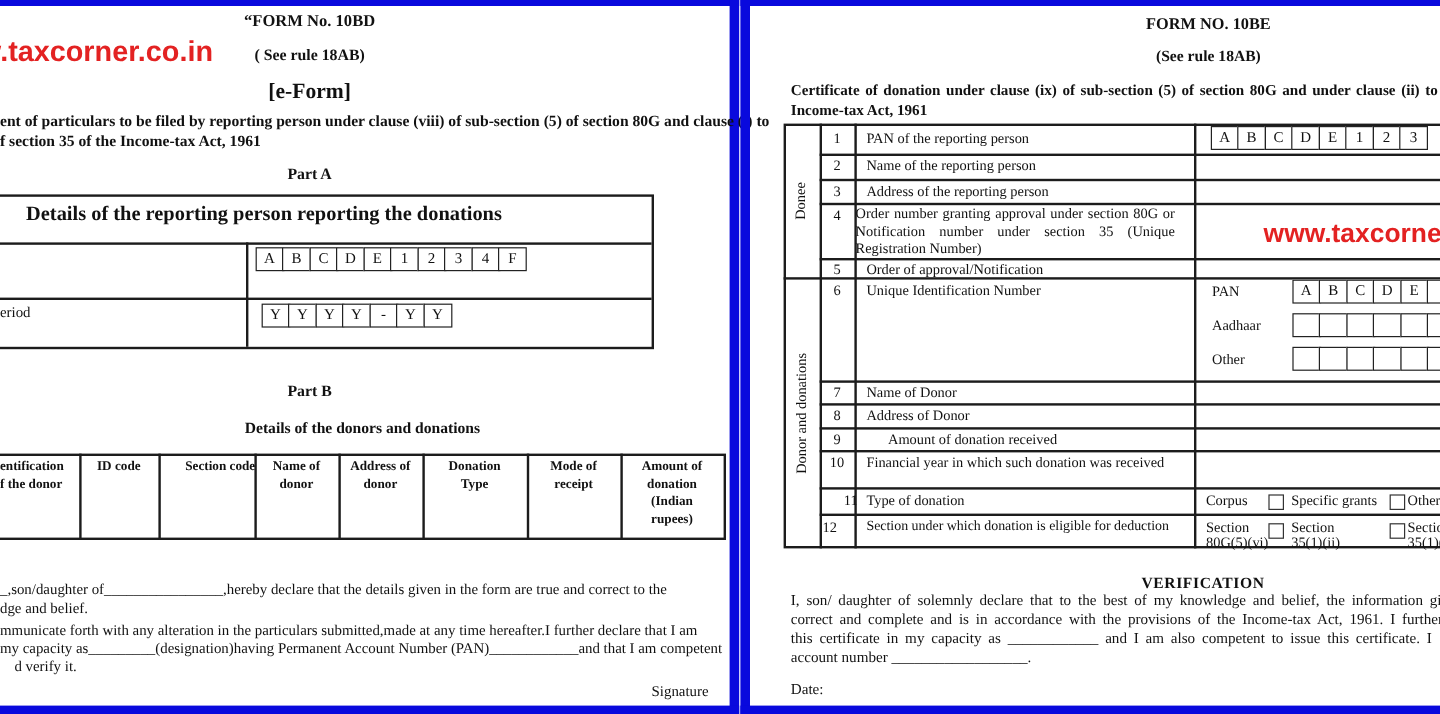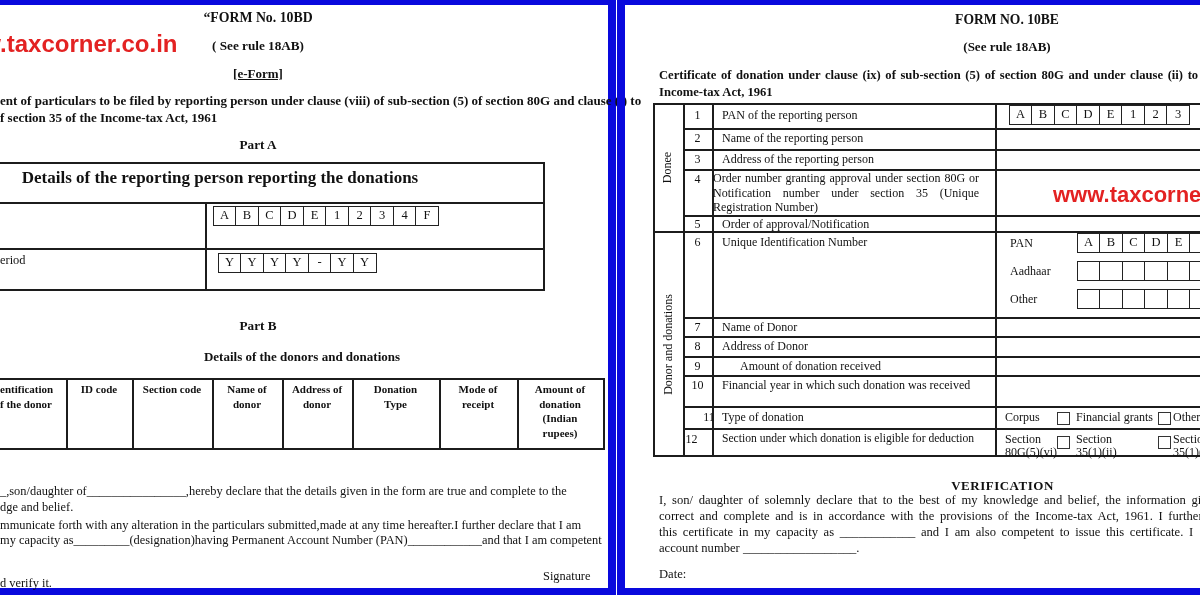--- a/index.html
+++ b/index.html
@@ -34,21 +34,21 @@
   <div class="abs" style="left:0;top:0;width:616px;height:595px;">
 
     <div class="bar" style="left:0;top:0;width:616px;height:5px;"></div>
     <div class="bar" style="left:608px;top:0;width:8px;height:595px;"></div>
     <div class="bar" style="left:0;top:588px;width:616px;height:7px;"></div>
 
     <div class="wm" style="left:-55px;top:30px;font-size:24px;">www.taxcorner.co.in</div>
 
     <div class="abs ctr b" style="left:0;top:10px;width:516px;font-size:13.8px;">“FORM No. 10BD</div>
     <div class="abs ctr b" style="left:0;top:38px;width:516px;font-size:13.2px;">( See rule 18AB)</div>
-    <div class="abs ctr b" style="left:0;top:66px;width:516px;font-size:13px;text-decoration:underline;">[e-Form]</div>
+    <div class="abs ctr b" style="left:0;top:66px;width:516px;font-size:18px;">[e-Form]</div>
 
     <div class="abs b nw" style="left:0;top:93px;font-size:13px;">ent of particulars to be filed by  reporting person under clause (viii) of sub-section (5) of section 80G and clause (i) to</div>
     <div class="abs b nw" style="left:0;top:110px;font-size:13px;">f section 35 of the Income-tax Act, 1961</div>
 
     <div class="abs ctr b" style="left:0;top:137px;width:516px;font-size:13.2px;">Part A</div>
 
     <div class="frame" style="left:-4px;top:162px;width:545px;height:125px;"></div>
     <div class="hline" style="left:0;top:202px;width:543px;"></div>
     <div class="hline" style="left:0;top:248px;width:543px;"></div>
     <div class="vline" style="left:205px;top:202px;height:87px;"></div>
@@ -84,39 +84,39 @@
     <div class="vline" style="left:132px;top:378px;height:72px;"></div>
     <div class="vline" style="left:212px;top:378px;height:72px;"></div>
     <div class="vline" style="left:282px;top:378px;height:72px;"></div>
     <div class="vline" style="left:352px;top:378px;height:72px;"></div>
     <div class="vline" style="left:439px;top:378px;height:72px;"></div>
     <div class="vline" style="left:517px;top:378px;height:72px;"></div>
 
     <div class="pbh" style="left:0;top:382px;width:62px;text-align:left;">entification
 f the donor</div>
     <div class="pbh" style="left:66px;top:382px;width:66px;">ID code</div>
-    <div class="pbh" style="left:132px;top:382px;width:80px;">Section code</div>
+    <div class="pbh" style="left:132px;top:382px;width:103px;">Section code</div>
     <div class="pbh" style="left:212px;top:382px;width:70px;">Name of
 donor</div>
     <div class="pbh" style="left:282px;top:382px;width:70px;">Address of
 donor</div>
     <div class="pbh" style="left:352px;top:382px;width:87px;">Donation
 Type</div>
     <div class="pbh" style="left:439px;top:382px;width:78px;">Mode of
 receipt</div>
     <div class="pbh" style="left:517px;top:382px;width:86px;">Amount of
 donation
 (Indian
 rupees)</div>
 
-    <div class="decl" style="left:0;top:484px;">_,son/daughter of________________,hereby declare that the details given in the form are true and complete to the</div>
+    <div class="decl" style="left:0;top:484px;">_,son/daughter of________________,hereby declare that the details given in the form are true and correct to the</div>
     <div class="decl" style="left:0;top:500px;">dge and belief.</div>
     <div class="decl" style="left:0;top:533px;">my capacity as_________(designation)having Permanent Account Number (PAN)____________and that I am competent</div>
     <div class="decl" style="left:0;top:518px;">mmunicate forth with any alteration in the particulars submitted,made at any time hereafter.I further declare that I am</div>
-    <div class="decl" style="left:0;top:548px;margin-top:28px;">d verify it.</div>
+    <div class="decl" style="left:12px;top:548px;">d verify it.</div>
     <div class="decl" style="left:543px;top:569px;">Signature</div>
   </div>
 
   <div class="abs" style="left:617px;top:0;width:583px;height:595px;">
 
     
   </div>
   <div class="bar" style="left:617px;top:0;width:583px;height:5px;"></div>
   <div class="bar" style="left:617px;top:0;width:8px;height:595px;"></div>
   <div class="bar" style="left:617px;top:588px;width:583px;height:7px;"></div>
@@ -211,21 +211,21 @@
       <span class="box"></span>
       <span class="box"></span>
       <span class="box"></span>
       <span class="box"></span>
       <span class="box"></span>
       <span class="box"></span>
     </div>
 
   <div class="lbl nw" style="left:1005px;top:410px;">Corpus</div>
   <div class="cb" style="left:1057px;top:412px;"></div>
-  <div class="lbl nw" style="left:1076px;top:410px;">Financial grants</div>
+  <div class="lbl nw" style="left:1076px;top:410px;">Specific grants</div>
   <div class="cb" style="left:1158px;top:412px;"></div>
   <div class="lbl nw" style="left:1173px;top:410px;">Other</div>
 
   <div class="lbl nw" style="left:1005px;top:432px;">Section</div>
   <div class="lbl nw" style="left:1005px;top:445px;">80G(5)(vi)</div>
   <div class="cb" style="left:1057px;top:436px;"></div>
   <div class="lbl nw" style="left:1076px;top:432px;">Section</div>
   <div class="lbl nw" style="left:1076px;top:445px;">35(1)(ii)</div>
   <div class="cb" style="left:1158px;top:436px;"></div>
   <div class="lbl nw" style="left:1173px;top:432px;">Section</div>

